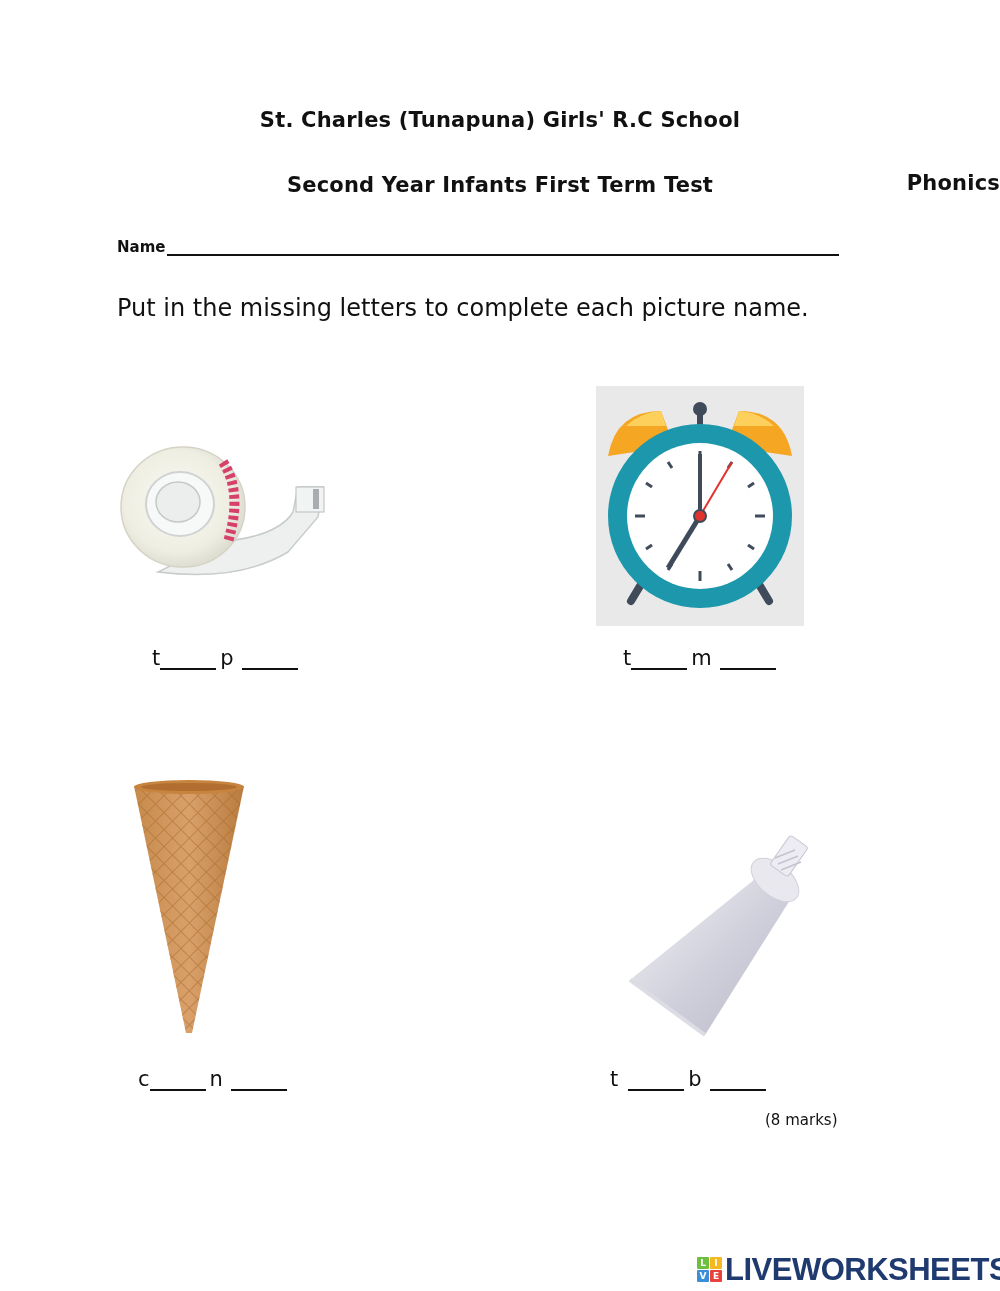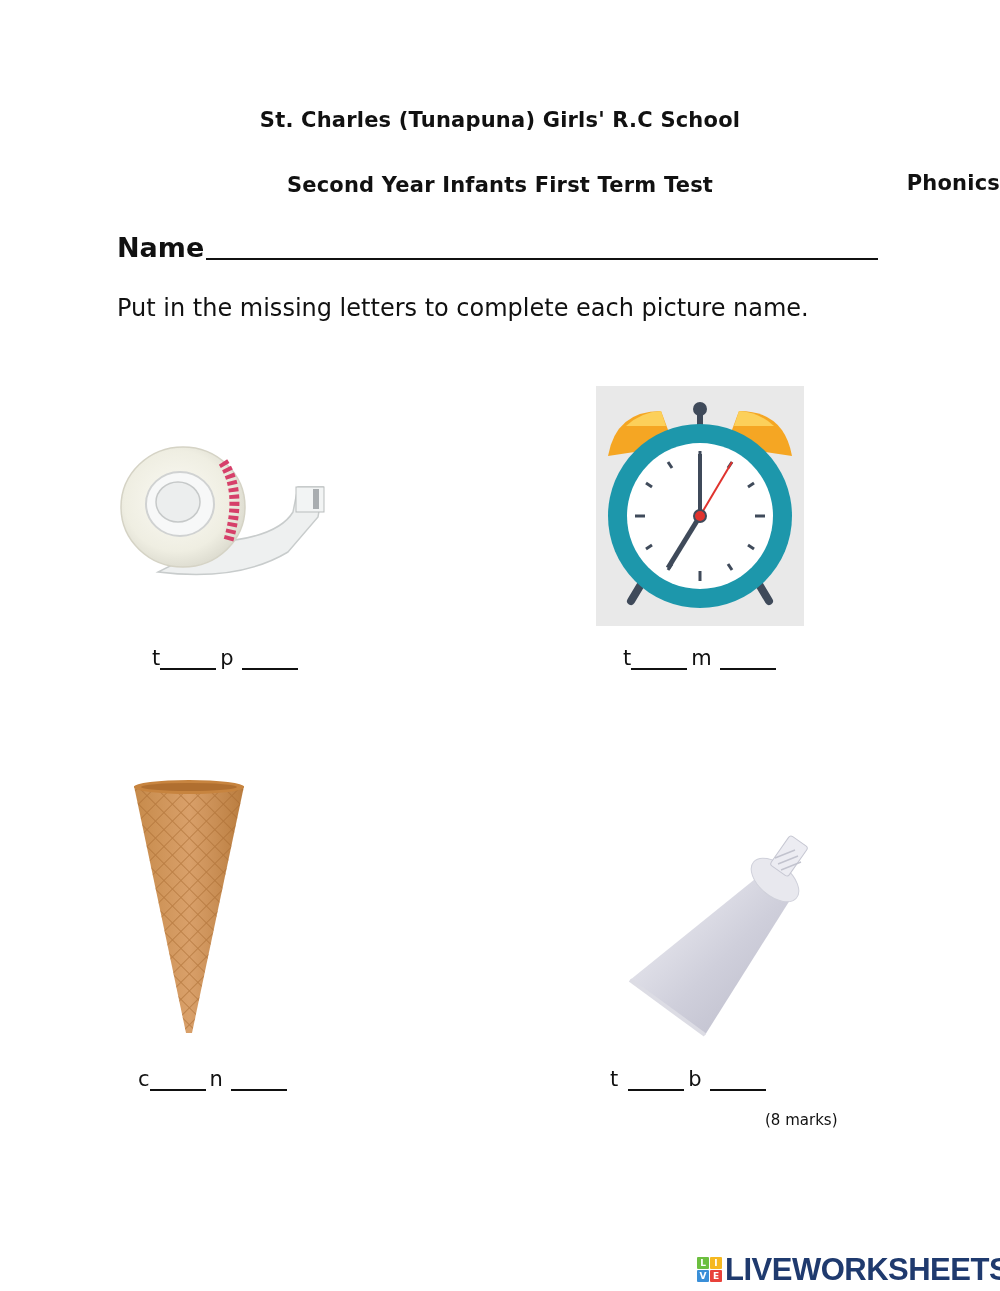--- a/index.html
+++ b/index.html
@@ -1,21 +1,21 @@
 <!DOCTYPE html>
 <html><head>
 <meta charset="utf-8">
 <style>
   html, body { margin: 0; padding: 0; background: #ffffff; }
   body { width: 1000px; height: 1291px; position: relative; overflow: hidden;
          font-family: "DejaVu Sans", sans-serif; color: #111; }
   .abs { position: absolute; }
   .header-line { position: absolute; left: 0; width: 1000px; text-align: center;
                  font-weight: bold; font-size: 21px; letter-spacing: 0.2px; }
-  .name-row { left: 117px; top: 232px; font-size: 27px; font-weight: bold; display: flex; align-items: center; }
+  .name-row { left: 117px; top: 232px; font-size: 15px; font-weight: bold; display: flex; align-items: flex-end; }
   .name-line { display: inline-block; width: 672px; border-bottom: 2px solid #111; margin-left: 2px; height: 22px; }
   .instruction { left: 117px; top: 294px; font-size: 24px; }
   .answer { font-size: 21px; display: flex; align-items: flex-end; }
   .blank { display: inline-block; border-bottom: 2px solid #111; height: 18px; margin: 0 4px; }
   .marks { font-size: 15px; }
   .logo { left: 697px; top: 1254px; display: flex; align-items: center; }
   .logo-grid { display: grid; grid-template-columns: 12px 12px; grid-template-rows: 12px 12px; gap: 1px; margin-right: 3px; }
   .logo-grid span { display: flex; align-items: center; justify-content: center; color: #fff; font-weight: bold; font-size: 9px; font-family: "DejaVu Sans", sans-serif; border-radius: 1px; }
   .logo-text { font-family: "Liberation Sans", sans-serif; font-weight: bold; font-size: 31px; color: #1f3a6e; letter-spacing: -0.5px; line-height: 1; }
 </style>

